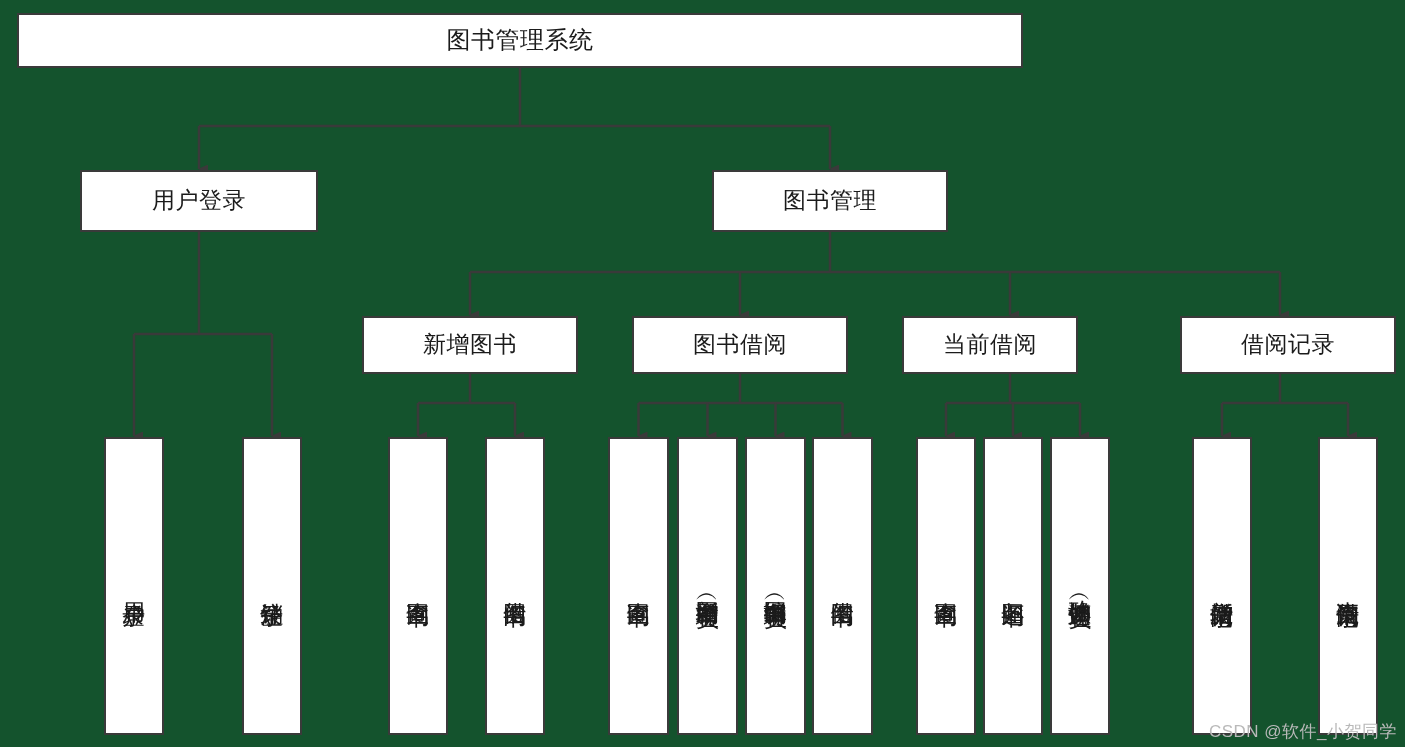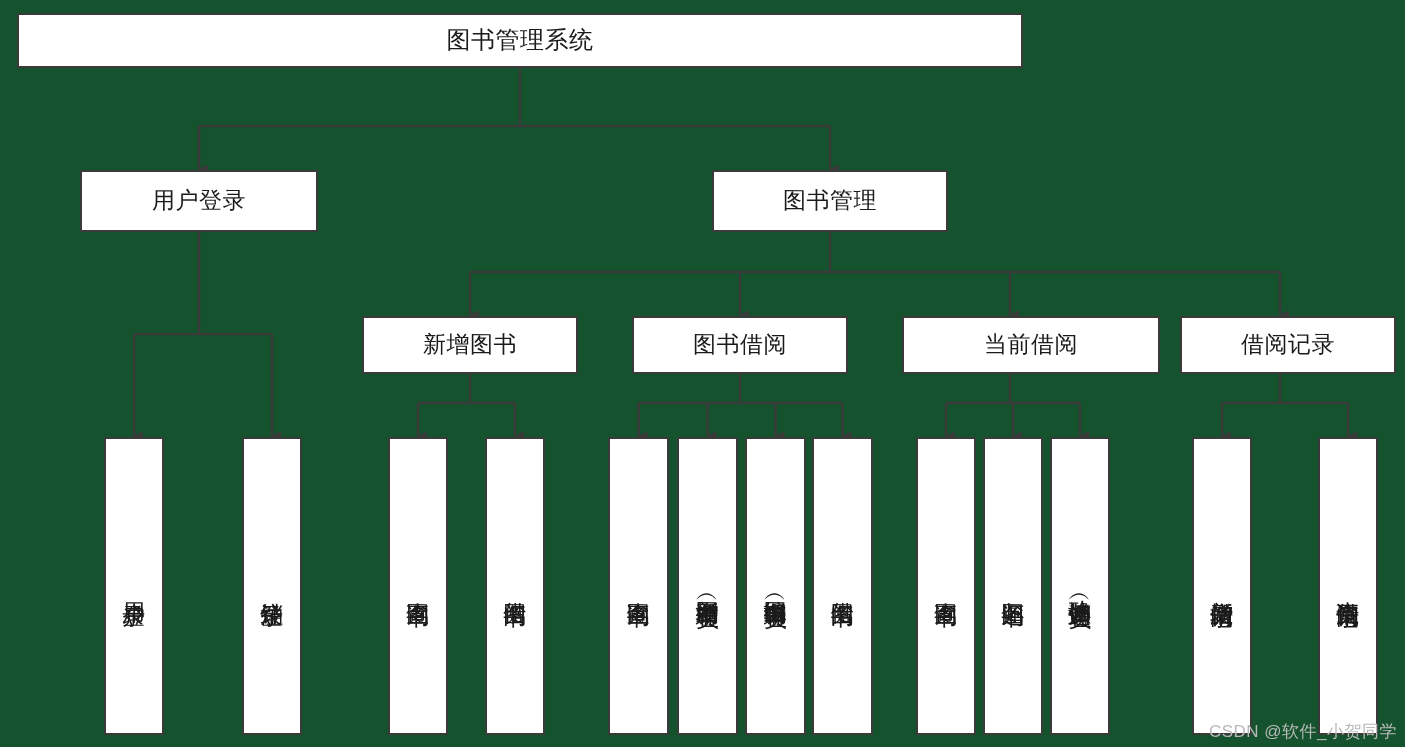--- a/index.html
+++ b/index.html
@@ -129,21 +129,21 @@
       </div>
       <div class="node horizontal" style="left: 712px; top: 170px; width: 236px; height: 62px; border-color: rgb(58, 58, 58); background: rgb(255, 255, 255); color: rgb(27, 27, 27); align-items: center;">
         <span class="node-label">图书管理</span>
       </div>
       <div class="node horizontal" style="left: 362px; top: 316px; width: 216px; height: 58px; border-color: rgb(58, 58, 58); background: rgb(255, 255, 255); color: rgb(27, 27, 27);">
         <span class="node-label">新增图书</span>
       </div>
       <div class="node horizontal" style="left: 632px; top: 316px; width: 216px; height: 58px; border-color: rgb(58, 58, 58); background: rgb(255, 255, 255); color: rgb(27, 27, 27);">
         <span class="node-label">图书借阅</span>
       </div>
-      <div class="node horizontal" style="left: 902px; top: 316px; width: 258px; height: 58px; border-color: rgb(58, 58, 58); background: rgb(255, 255, 255); color: rgb(27, 27, 27);">
+      <div class="node horizontal" style="left: 902px; top: 316px; width: 176px; height: 58px; border-color: rgb(58, 58, 58); background: rgb(255, 255, 255); color: rgb(27, 27, 27);">
         <span class="node-label">当前借阅</span>
       </div>
       <div class="node horizontal" style="left: 1172px; top: 316px; width: 216px; height: 58px; border-color: rgb(58, 58, 58); background: rgb(255, 255, 255); color: rgb(27, 27, 27); margin-left: 8px;">
         <span class="node-label">借阅记录</span>
       </div>
       <div class="node vertical" style="left: 104px; top: 437px; width: 60px; height: 298px; border-color: rgb(58, 58, 58); background: rgb(255, 255, 255); color: rgb(27, 27, 27);">
         <span class="node-label">用户登录</span>
       </div>
       <div class="node vertical" style="left: 242px; top: 437px; width: 60px; height: 298px; border-color: rgb(58, 58, 58); background: rgb(255, 255, 255); color: rgb(27, 27, 27);">
         <span class="node-label">注销登录</span>

